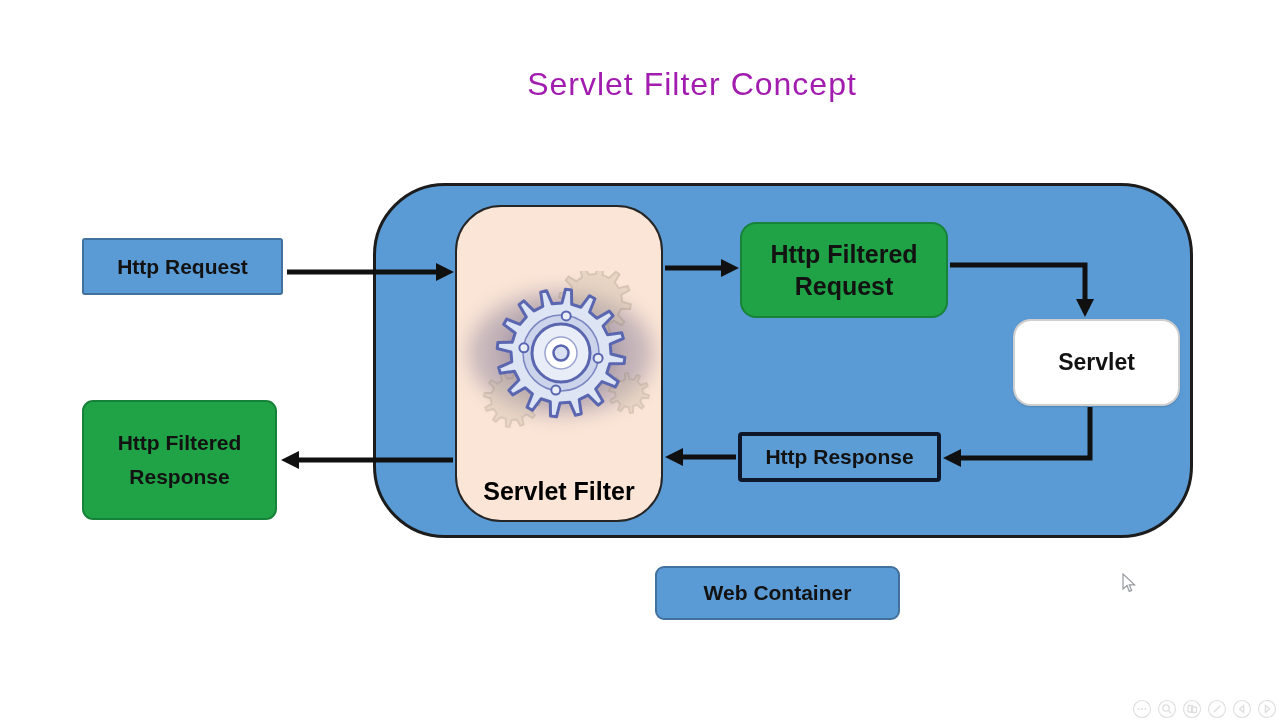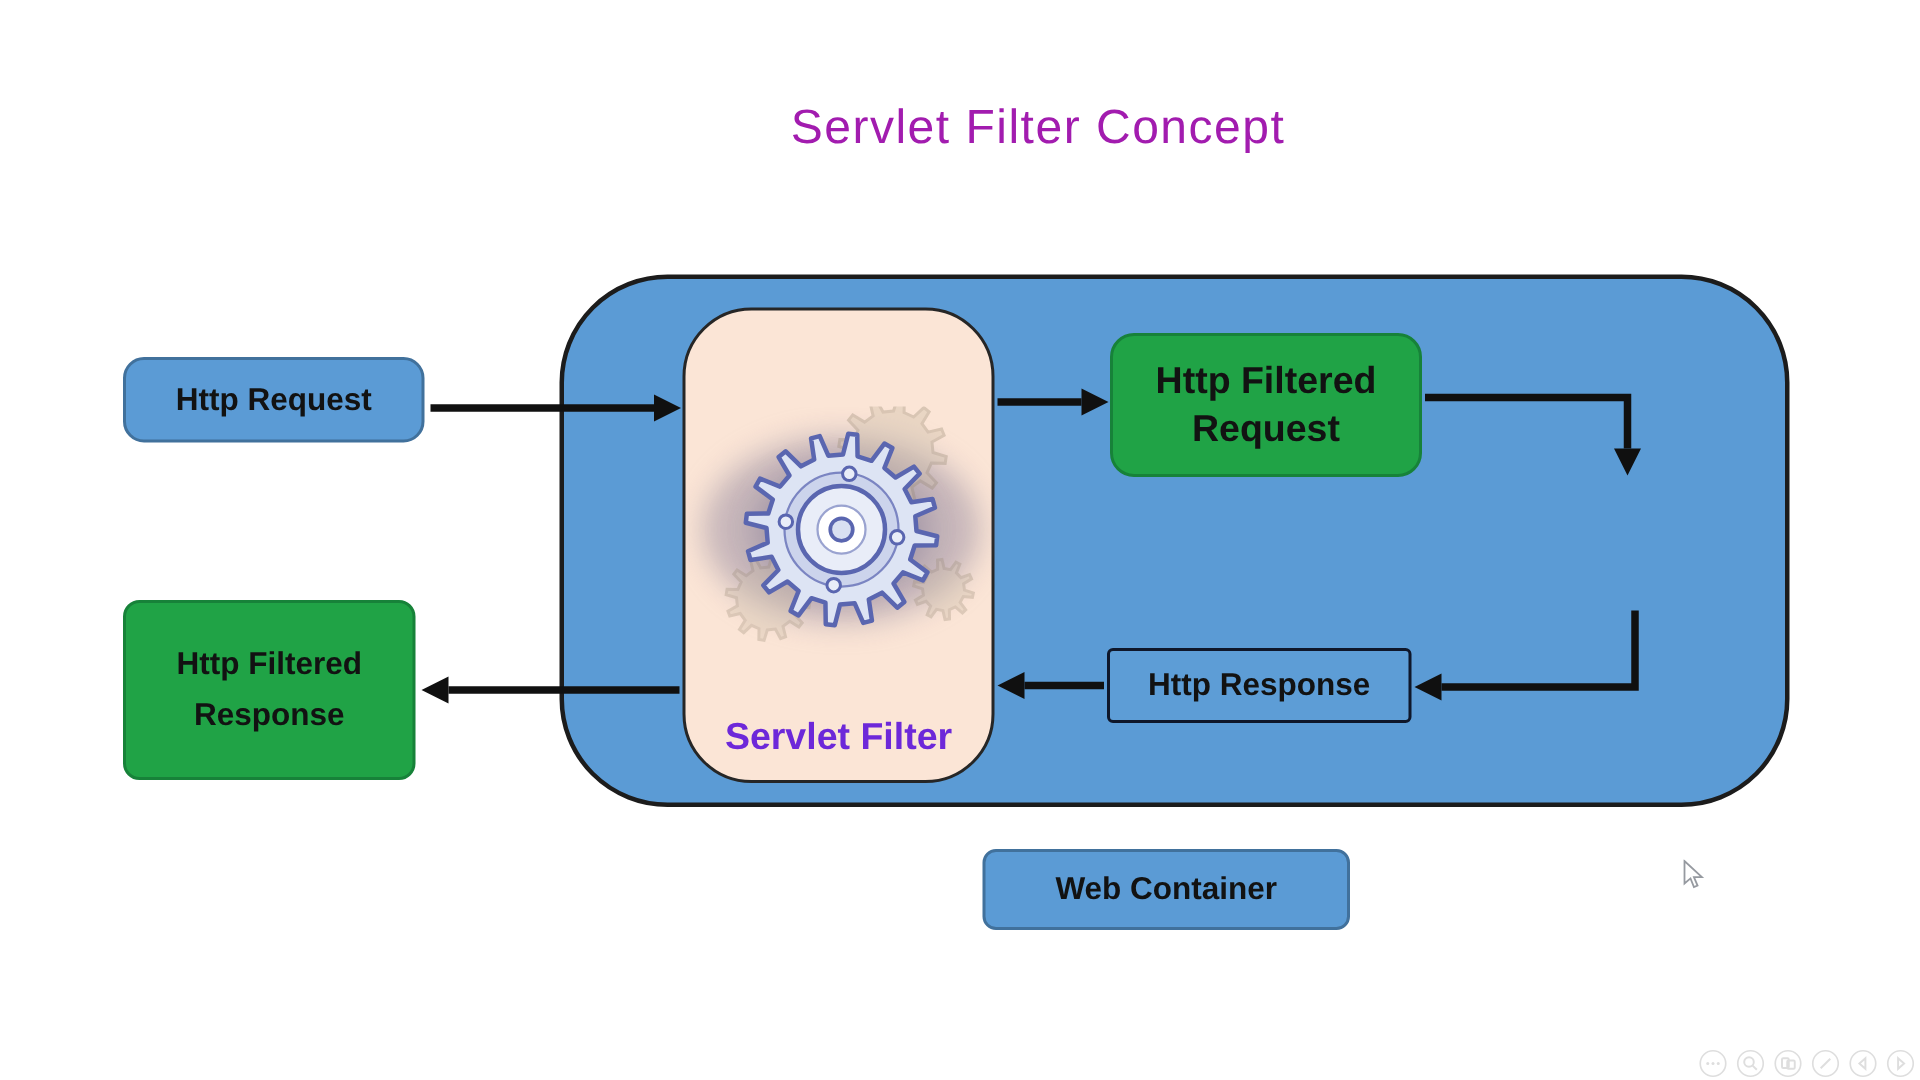--- a/index.html
+++ b/index.html
@@ -13,36 +13,36 @@
   .container-box{position:absolute;left:373px;top:183px;width:820px;height:355px;
                  background:#5B9BD5;border:3px solid #1c1c1c;border-radius:72px;
                  box-sizing:border-box;}
 
   
   .peach-box{position:absolute;left:455px;top:205px;width:208px;height:317px;
              background:#FBE5D6;border:2px solid #262626;border-radius:46px;
              box-sizing:border-box;}
   .peach-box .gear-svg{position:absolute;left:0;top:64px;width:208px;height:170px;}
   .peach-label{position:absolute;left:0;bottom:14px;width:100%;text-align:center;
-               font-size:25px;font-weight:bold;color:#6d28d9;}
+               font-size:25px;font-weight:bold;color:#000000;}
 
   .node{position:absolute;display:flex;align-items:center;justify-content:center;
         text-align:center;font-weight:bold;color:#121212;box-sizing:border-box;}
   .node span{display:block;}
 
   .n-http-request{left:82px;top:238px;width:201px;height:57px;background:#5B9BD5;
-                  border:2px solid #41719C;border-radius:14px;font-size:21px;}
+                  border:2px solid #41719C;border-radius:3px;font-size:21px;}
   .n-filtered-request{left:740px;top:222px;width:208px;height:96px;background:#20A346;
                       border:2px solid #178239;border-radius:16px;font-size:25px;
                       line-height:32px;padding:0 24px;}
   .n-servlet{left:1013px;top:319px;width:167px;height:87px;background:#ffffff;
              border:2px solid #cfcfcf;border-radius:18px;font-size:23px;
              box-shadow:0 1px 2px rgba(0,0,0,.15);}
   .n-http-response{left:738px;top:432px;width:203px;height:50px;background:#5d9dd6;
-                   border:2px solid #0f172a;border-radius:4px;font-size:21px;}
+                   border:4px solid #0f172a;border-radius:4px;font-size:21px;}
   .n-filtered-response{left:82px;top:400px;width:195px;height:120px;background:#20A346;
                        border:2px solid #178239;border-radius:11px;font-size:21px;
                        line-height:34px;padding:0 18px;}
   .n-web-container{left:655px;top:566px;width:245px;height:54px;background:#5B9BD5;
                    border:2px solid #41719C;border-radius:9px;font-size:21px;}
 
   .arrows{position:absolute;left:0;top:0;width:1280px;height:720px;pointer-events:none;}
   .arrows line,.arrows path{stroke:#101010;stroke-width:5;fill:none;}
   .arrows polygon{fill:#101010;stroke:none;}
 
@@ -85,20 +85,23 @@
       <circle cx="66.9" cy="76.8" r="4.5" fill="#e9edf8" stroke="#5a66b0" stroke-width="2"></circle>
     </svg>
     <div class="peach-label">Servlet Filter</div>
   </div>
 
   <div class="node n-http-request">
     <span>Http Request</span>
   </div>
   <div class="node n-filtered-request">
     <span>Http Filtered Request</span>
+  </div>
+  <div class="node n-servlet">
+    <span>Servlet</span>
   </div>
   <div class="node n-http-response">
     <span>Http Response</span>
   </div>
   <div class="node n-filtered-response">
     <span>Http Filtered Response</span>
   </div>
   <div class="node n-web-container">
     <span>Web Container</span>
   </div>

